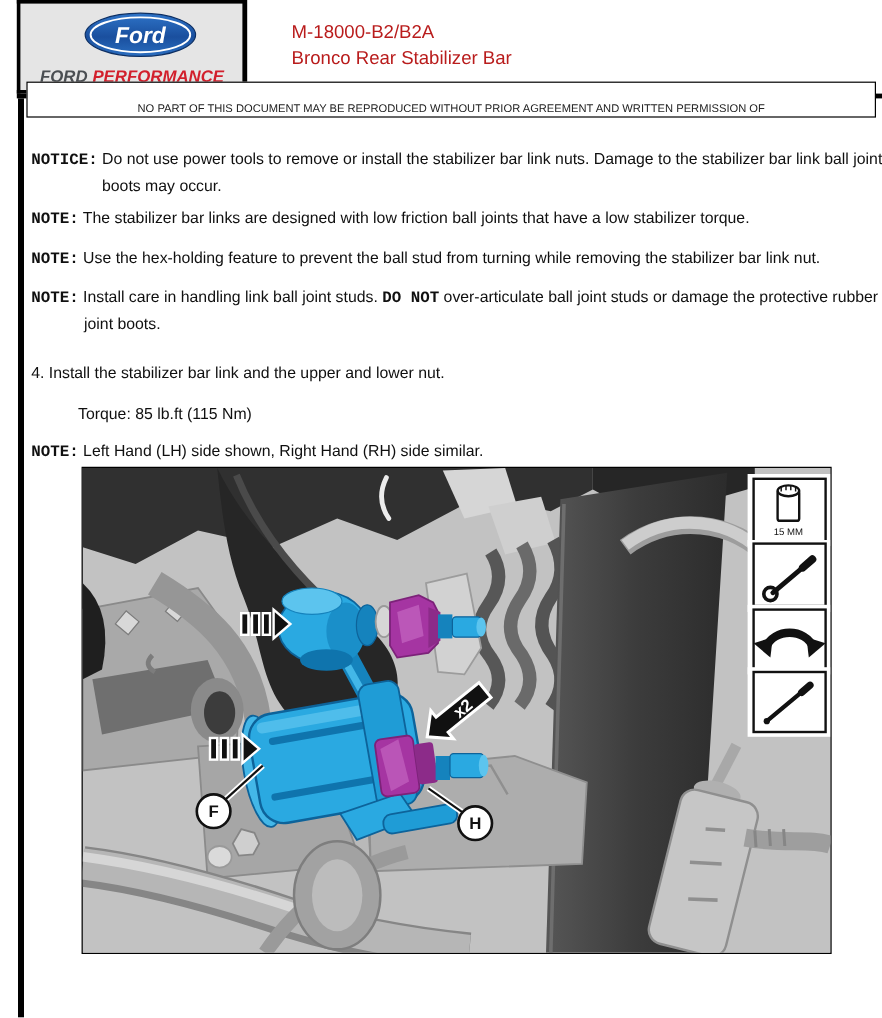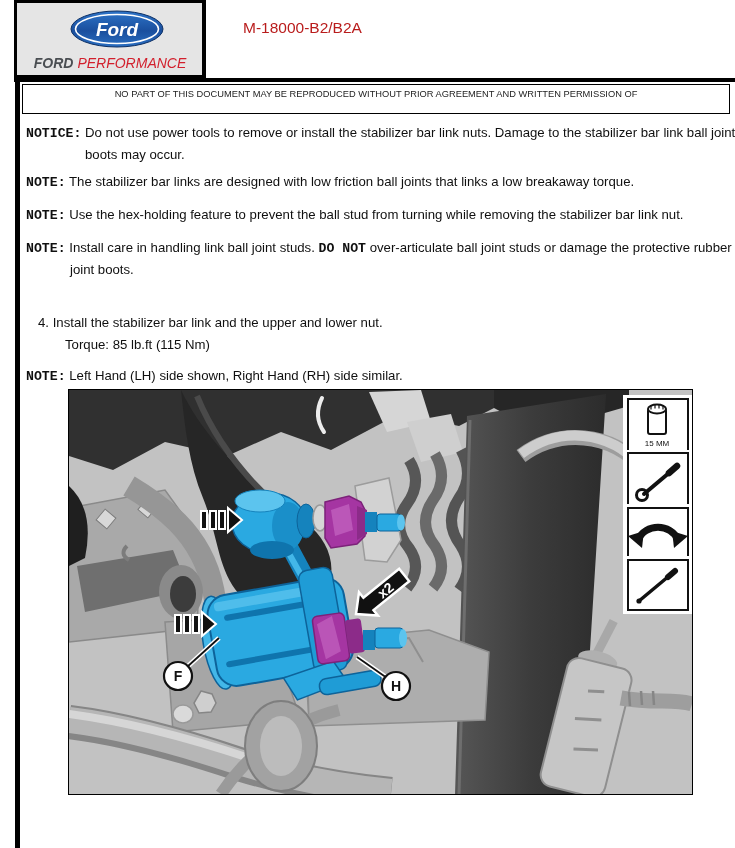--- a/index.html
+++ b/index.html
@@ -6,28 +6,28 @@
   body{width:735px;height:848px;position:relative;background:#ffffff;overflow:hidden;
        font-family:"Liberation Sans", sans-serif;color:#111;}
   .abs{position:absolute;}
 
   
   .logo-box{left:14px;top:0;width:186px;height:72px;border:3px solid #000;border-right:none;background:#e5e5e5;}
   .header-divider{left:202px;top:0;width:4px;height:78px;background:#000;}
   .ford-oval-wrap{left:53px;top:7px;width:94px;height:38px;}
   .brand-line{left:0;bottom:4px;width:100%;text-align:center;font-style:italic;font-size:14px;letter-spacing:0;white-space:nowrap;}
   .brand-ford{color:#4a4e52;font-weight:600;margin-right:4px;}
-  .brand-perf{color:#d21f2c;font-weight:normal;}
+  .brand-perf{color:#d21f2c;font-weight:bold;}
   .title-block{left:215px;top:17px;font-size:15.5px;line-height:21px;color:#b91c1c;margin-left:28px;}
   .top-rule{left:14px;top:78px;width:721px;height:4px;background:#000;}
   .left-bar{left:15px;top:82px;width:5px;height:766px;background:#000;}
 
   
-  .copyright-box{left:22px;top:84px;width:708px;height:30px;border:1.5px solid #000;background:#fff;
-                 text-align:center;font-size:9.3px;line-height:13px;padding-top:3px;box-sizing:border-box;color:#222;}
+  .copyright-box{left:22px;top:68px;width:708px;height:30px;border:1.5px solid #000;background:#fff;
+                 text-align:center;font-size:9.3px;line-height:13px;padding-top:15px;box-sizing:border-box;color:#222;}
 
   
   .para{left:26px;width:694px;font-size:13.2px;line-height:21px;color:#101010;}
   .hang59{padding-left:59px;text-indent:-59px;}
   .hang44{padding-left:44px;text-indent:-44px;}
   .blab{font-weight:bold;font-family:Liberation Mono, monospace;}
 
   
   .figure-wrap{left:68px;top:389px;width:623px;height:404px;border:1.5px solid #000;box-sizing:content-box;background:#c2c2c2;}
   svg text{font-family:"Liberation Sans", sans-serif;}
@@ -50,37 +50,38 @@
       <text x="47" y="26" text-anchor="middle" fill="#ffffff" font-size="19" font-style="italic" font-weight="bold" font-family="'DejaVu Serif', serif">Ford</text>
     </svg>
   </div>
   <div class="abs brand-line">
     <span class="brand-ford">FORD</span><span class="brand-perf">PERFORMANCE</span>
   </div>
 </div>
 <div class="abs header-divider"></div>
 <div class="abs title-block">
   <div>M-18000-B2/B2A</div>
+  <div>Bronco Rear Stabilizer Bar</div>
 </div>
 <div class="abs top-rule"></div>
 <div class="abs left-bar"></div>
 
 <div class="abs copyright-box">
   <div>NO PART OF THIS DOCUMENT MAY BE REPRODUCED WITHOUT PRIOR AGREEMENT AND WRITTEN PERMISSION OF</div>
 </div>
 
 <p class="abs para hang59" style="top:122px;margin:0;"><span class="blab">NOTICE:</span> <span>Do not use power tools to remove or install the stabilizer bar link nuts. Damage to the stabilizer bar link ball joints and boots may occur.</span><span class="blab"></span><span></span></p>
 
-<p class="abs para hang44" style="top:171px;margin:0;"><span class="blab">NOTE:</span> <span>The stabilizer bar links are designed with low friction ball joints that links a low breakaway torque.</span><span class="blab"></span><span></span></p>
+<p class="abs para hang44" style="top:171px;margin:0;"><span class="blab">NOTE:</span> <span>The stabilizer bar links are designed with low friction ball joints that have a low stabilizer torque.</span><span class="blab"></span><span></span></p>
 
 <p class="abs para hang44" style="top:204px;margin:0;"><span class="blab">NOTE:</span> <span>Use the hex-holding feature to prevent the ball stud from turning while removing the stabilizer bar link nut.</span><span class="blab"></span><span></span></p>
 
 <p class="abs para hang44" style="top:237px;margin:0;"><span class="blab">NOTE:</span> <span>Install care in handling link ball joint studs. </span><span class="blab">DO NOT</span><span> over-articulate ball joint studs or damage the protective rubber ball joint boots.</span></p>
 
-<p class="abs para" style="top:300px;margin:12px;">4. Install the stabilizer bar link and the upper and lower nut.</p>
+<p class="abs para" style="top:300px;margin:0;">4. Install the stabilizer bar link and the upper and lower nut.</p>
 <p class="abs para" style="top:334px;left:65px;margin:0;">Torque: 85 lb.ft (115 Nm)</p>
 <p class="abs para hang44" style="top:365px;margin:0;"><span class="blab">NOTE:</span> <span>Left Hand (LH) side shown, Right Hand (RH) side similar.</span></p>
 
 <div class="abs figure-wrap">
 <svg width="623" height="404" viewBox="0 0 623 404">
   <defs>
     <linearGradient id="gBar" x1="0" y1="0" x2="1" y2="0">
       <stop offset="0" stop-color="#565656"></stop>
           <stop offset="0.5" stop-color="#3c3c3c"></stop>
           <stop offset="1" stop-color="#2c2c2c"></stop>

